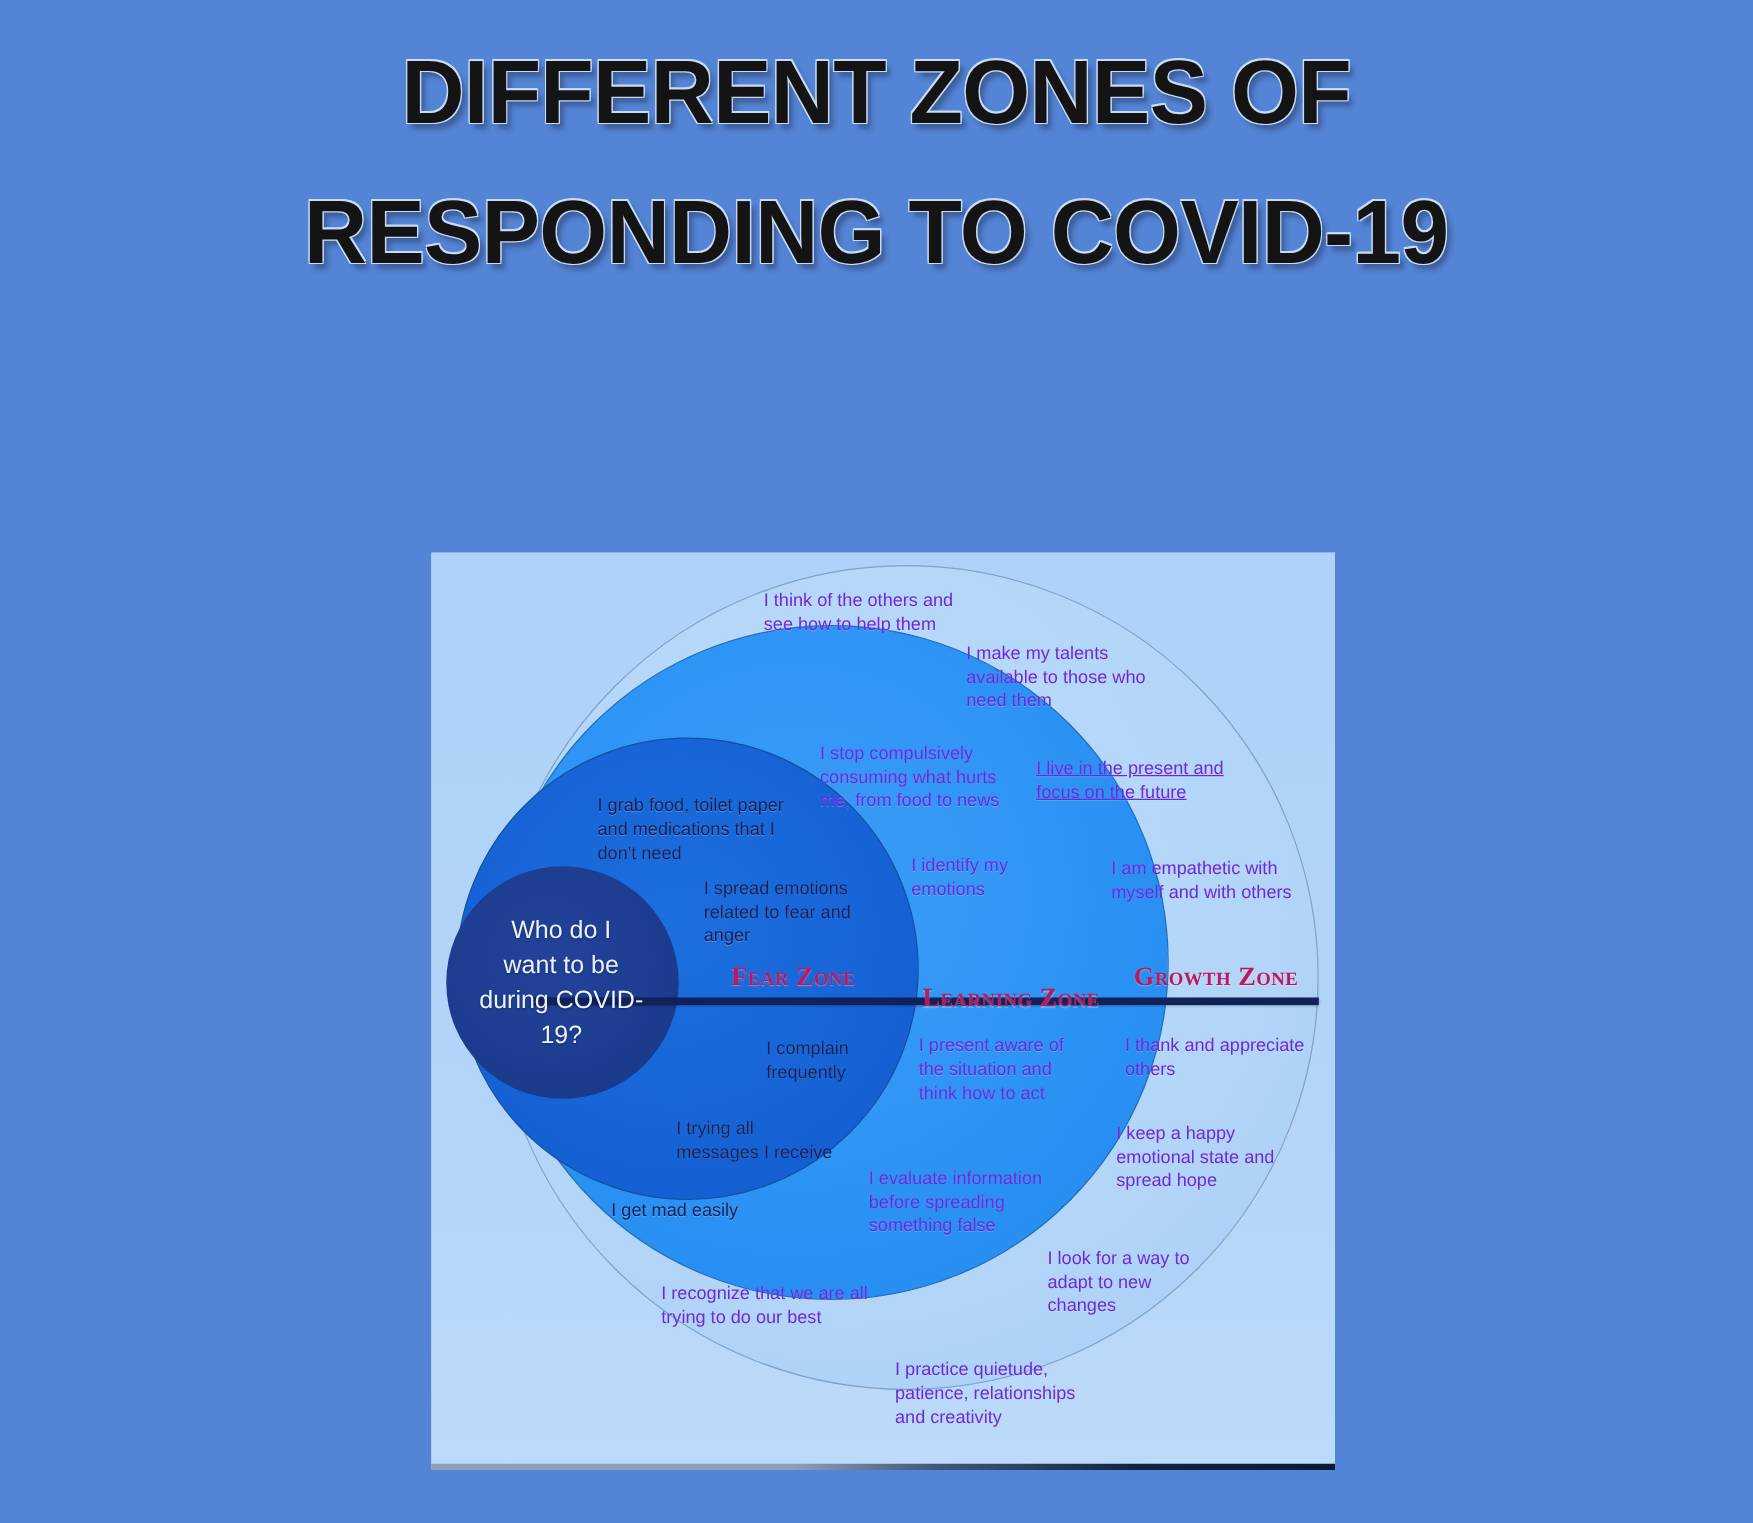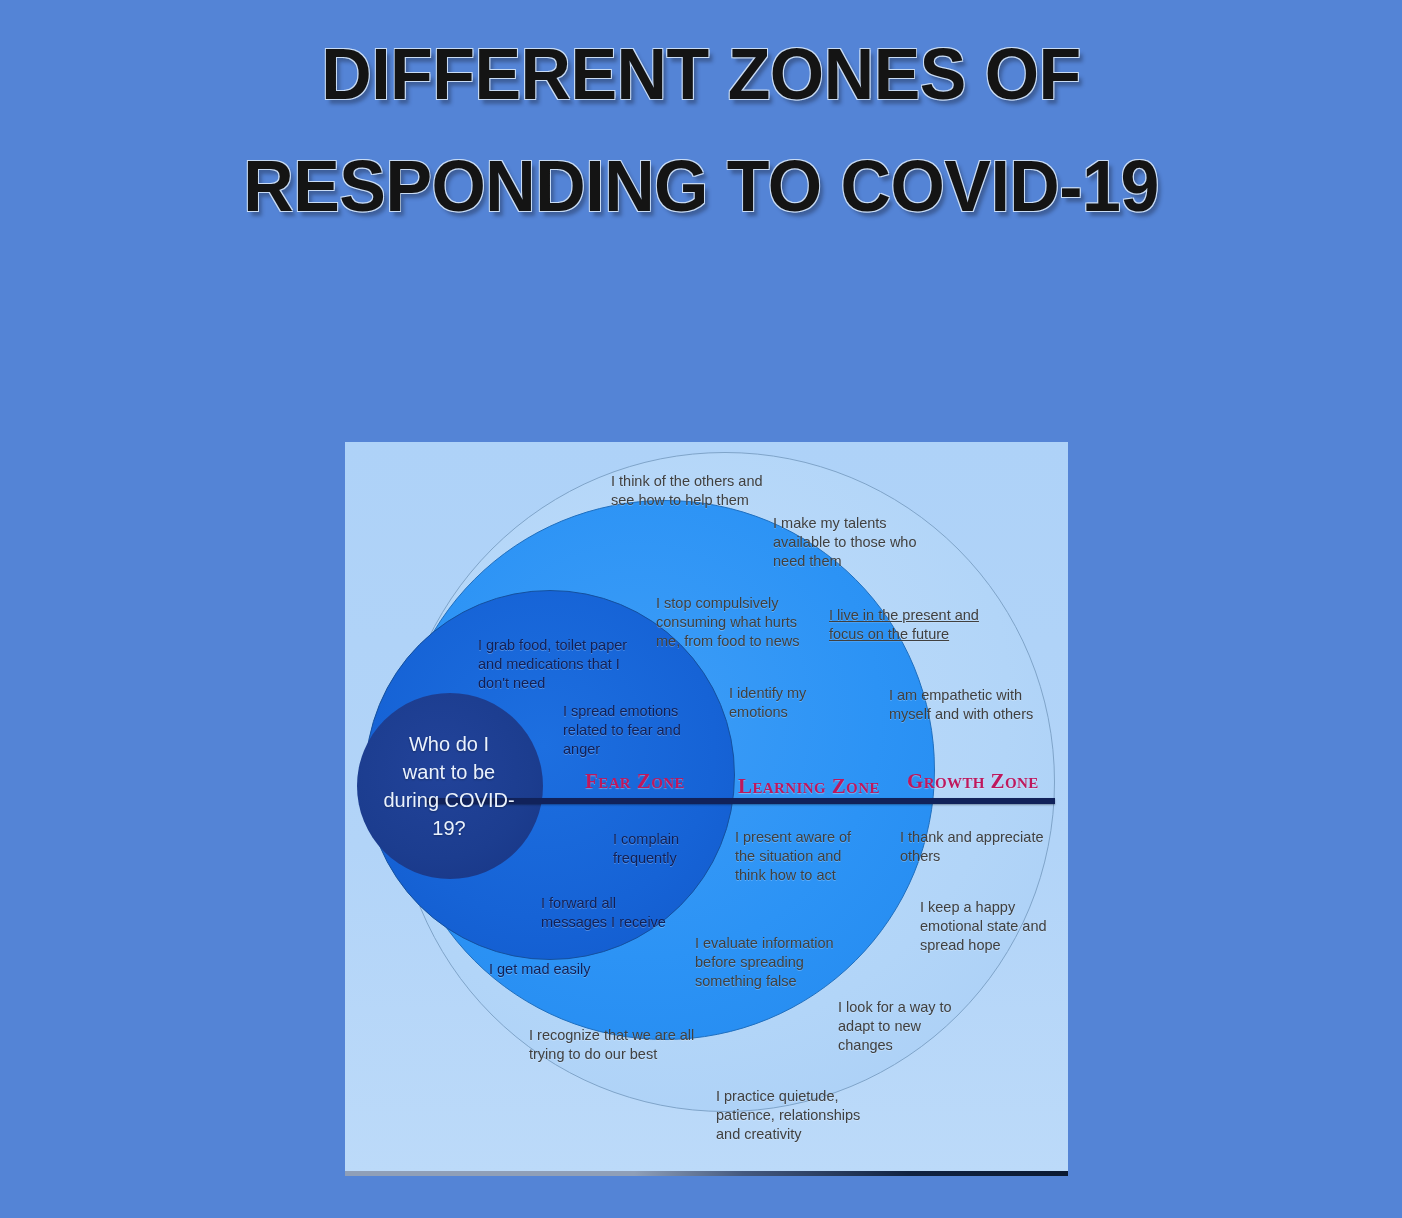--- a/index.html
+++ b/index.html
@@ -121,21 +121,21 @@
     font-family: "Liberation Serif", serif;
     font-weight: bold;
     font-size: 21px;
     font-variant: small-caps;
     letter-spacing: 0.4px;
     color: #be185d;
     white-space: nowrap;
     text-shadow: 0 1px 1px rgba(255,255,255,0.35);
   }
   #label-fear   { left: 240px; top: 327px; }
-  #label-learn  { left: 393px; top: 332px; }
+  #label-learn  { left: 393px; top: 344px; }
   #label-growth { left: 562px; top: 327px; }
 
   
   #core-text {
     position: absolute;
     left: 14px;
     top: 288px;
     width: 180px;
     text-align: center;
     color: #eaf2fd;
@@ -145,21 +145,21 @@
     white-space: pre-line;
     text-shadow: 0 1px 2px rgba(0,0,0,0.3);
   }
 
   
   .stmt {
     position: absolute;
     font-family: "Liberation Sans", sans-serif;
     font-size: 14.5px;
     line-height: 19px;
-    color: #404040;
+    color: #6d28d9;
     white-space: pre-line;
     text-shadow: 0 0.5px 0.5px rgba(255,255,255,0.25);
   }
   .stmt.on-dark { color: #132054; }
 </style>
 </head>
 <body>
 
 <div id="slide-title">DIFFERENT ZONES OF
 RESPONDING TO COVID-19</div>
@@ -188,21 +188,21 @@
 see how to help them</div>
   <div class="stmt" style="left:428px; top:72px; width:180px;">I make my talents
 available to those who
 need them</div>
   <div class="stmt" style="left:484px; top:164px; width:180px;text-decoration:underline;">I live in the present and
 focus on the future</div>
   <div class="stmt" style="left:544px; top:244px; width:200px;">I am empathetic with
 myself and with others</div>
   <div class="stmt" style="left:555px; top:386px; width:190px;">I thank and appreciate
 others</div>
-  <div class="stmt" style="left:548px; top:456px; width:180px;margin-left:27px;">I keep a happy
+  <div class="stmt" style="left:548px; top:456px; width:180px;">I keep a happy
 emotional state and
 spread hope</div>
   <div class="stmt" style="left:493px; top:556px; width:170px;">I look for a way to
 adapt to new
 changes</div>
   <div class="stmt" style="left:371px; top:645px; width:200px;">I practice quietude,
 patience, relationships
 and creativity</div>
 
   <div class="stmt" style="left:311px; top:152px; width:180px;">I stop compulsively
@@ -220,19 +220,19 @@
 trying to do our best</div>
 
   <div class="stmt on-dark" style="left:133px; top:194px; width:190px;">I grab food, toilet paper
 and medications that I
 don't need</div>
   <div class="stmt on-dark" style="left:218px; top:260px; width:170px;">I spread emotions
 related to fear and
 anger</div>
   <div class="stmt on-dark" style="left:268px; top:388px; width:120px;">I complain
 frequently</div>
-  <div class="stmt on-dark" style="left:196px; top:452px; width:180px;">I forward all
+  <div class="stmt on-dark" style="left:196px; top:452px; width:180px;">I trying all
 messages I receive</div>
   <div class="stmt on-dark" style="left:108px; top:518px; width:170px;margin-left:36px;">I get mad easily</div>
 
 </div>
 
 <div id="panel-bottom-rule"></div>
 
 </body></html>

